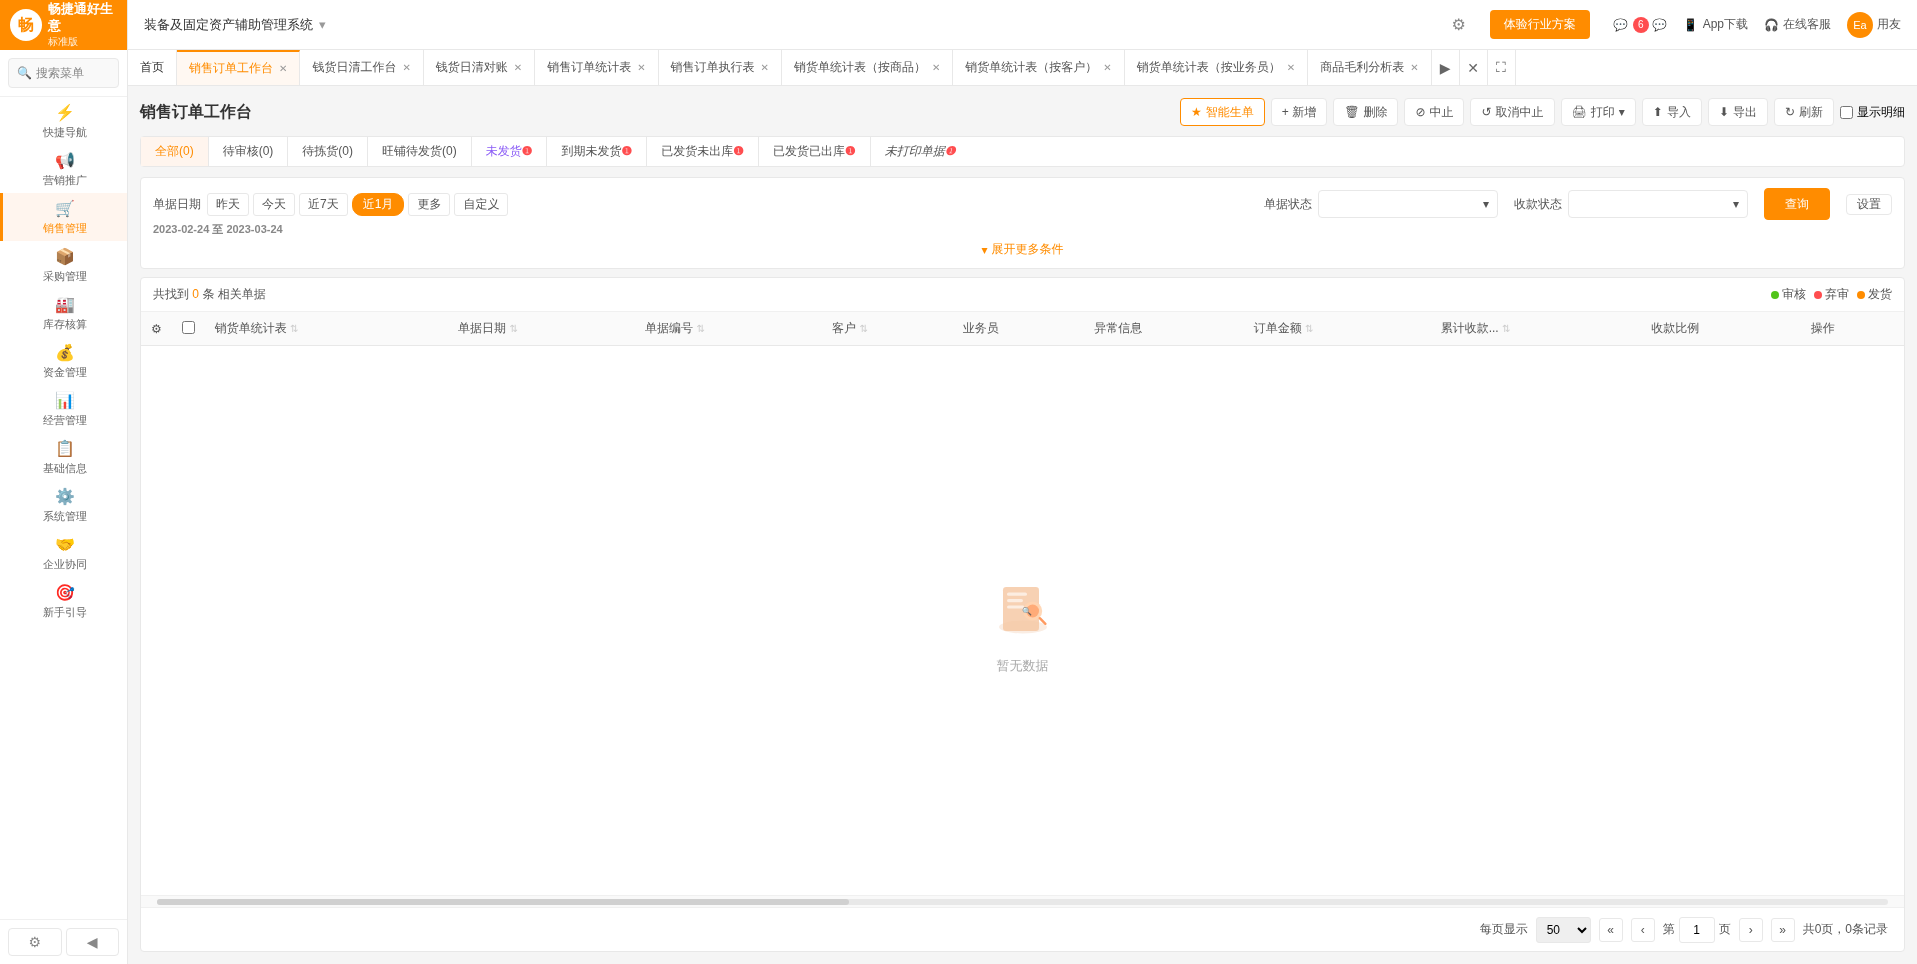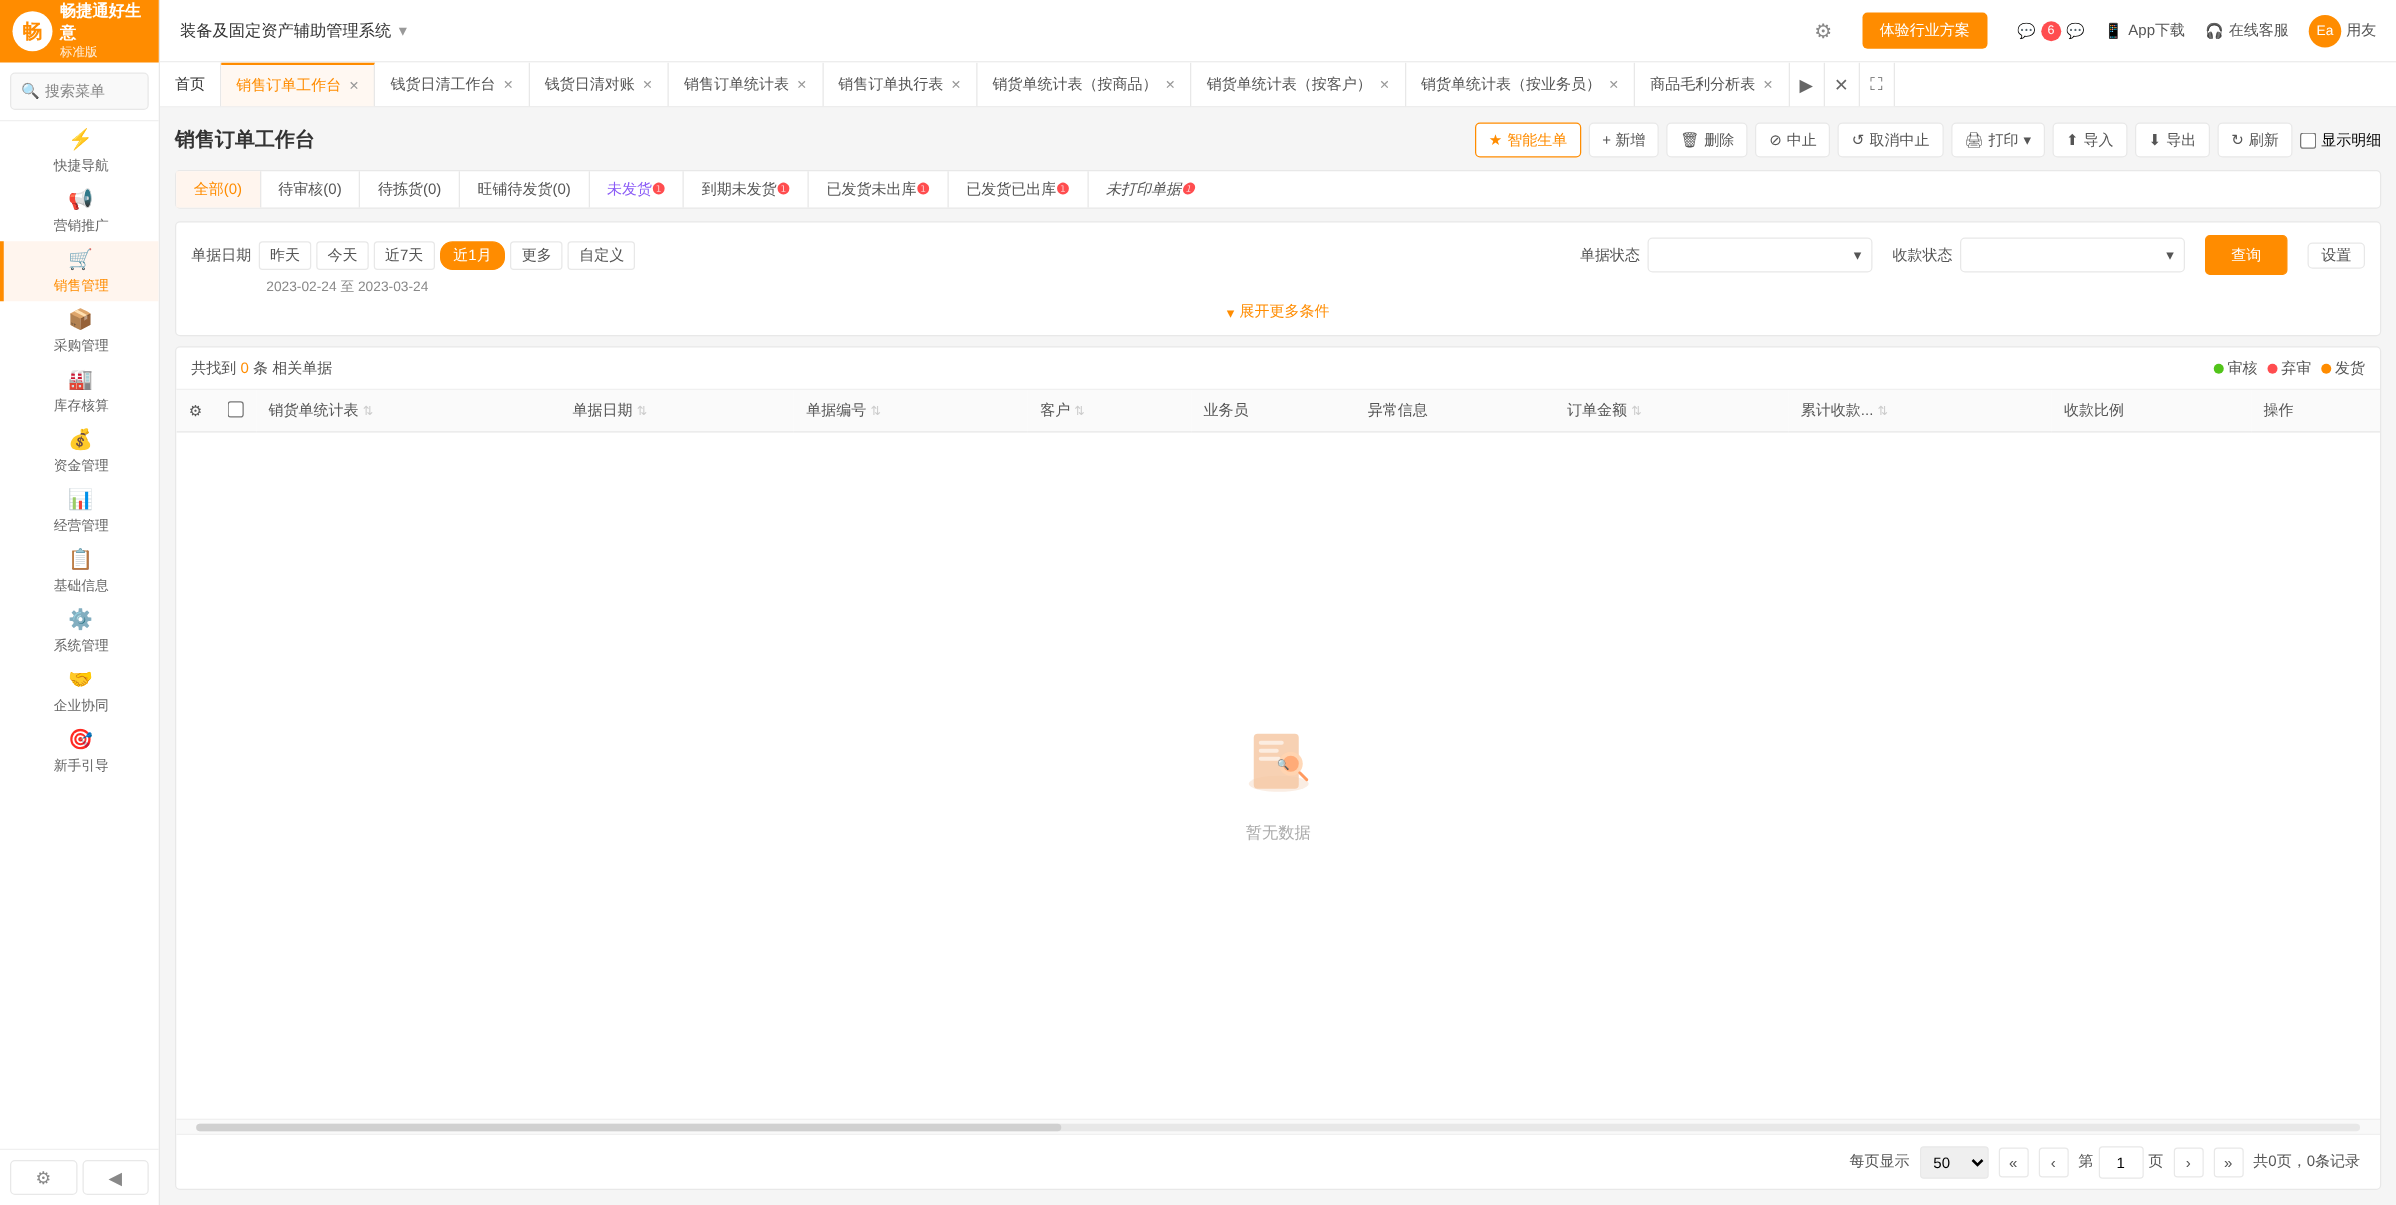--- a/index.html
+++ b/index.html
@@ -356,21 +356,21 @@
         <div class="filter-item">
           <span class="filter-label">收款状态</span>
           <div class="filter-select" style="min-width:180px;">
             <span></span>
             <span>▾</span>
           </div>
         </div>
         <button class="toolbar-btn toolbar-btn-primary" style="height:32px;padding:0 20px;">查询</button>
         <button class="toolbar-btn" style="height:21px;">设置</button>
       </div>
-      <div class="filter-date-range" style="margin-left:60px;">2023-02-24 至 2023-03-24</div>
+      <div class="filter-date-range" style="font-weight:bold;">2023-02-24 至 2023-03-24</div>
       <div class="filter-expand">
         <span>▾</span>
         <span>展开更多条件</span>
       </div>
     </div>
 
     <div class="table-area">
       <div class="table-header-bar">
         <div class="table-count">
           <span>共找到</span>

